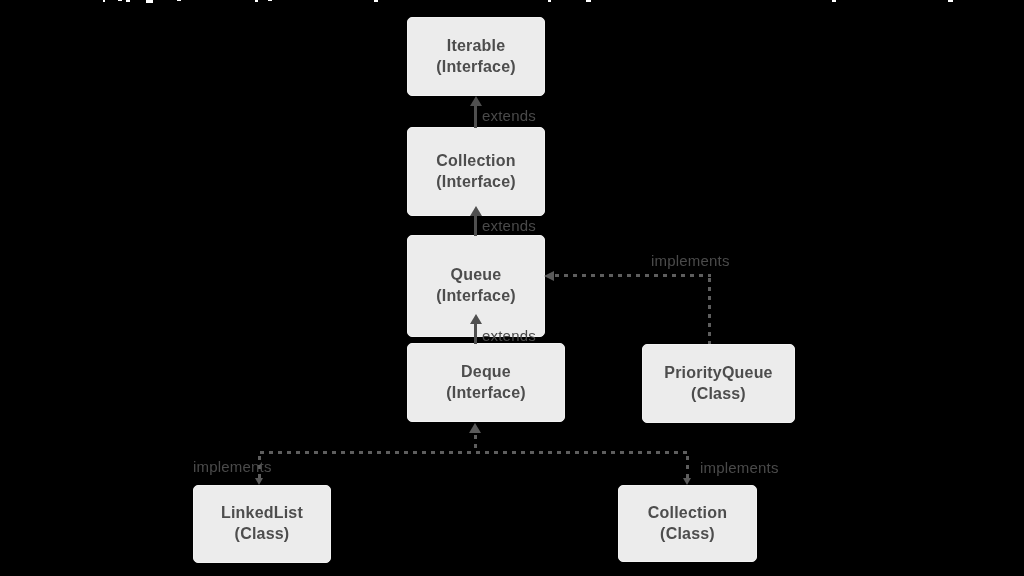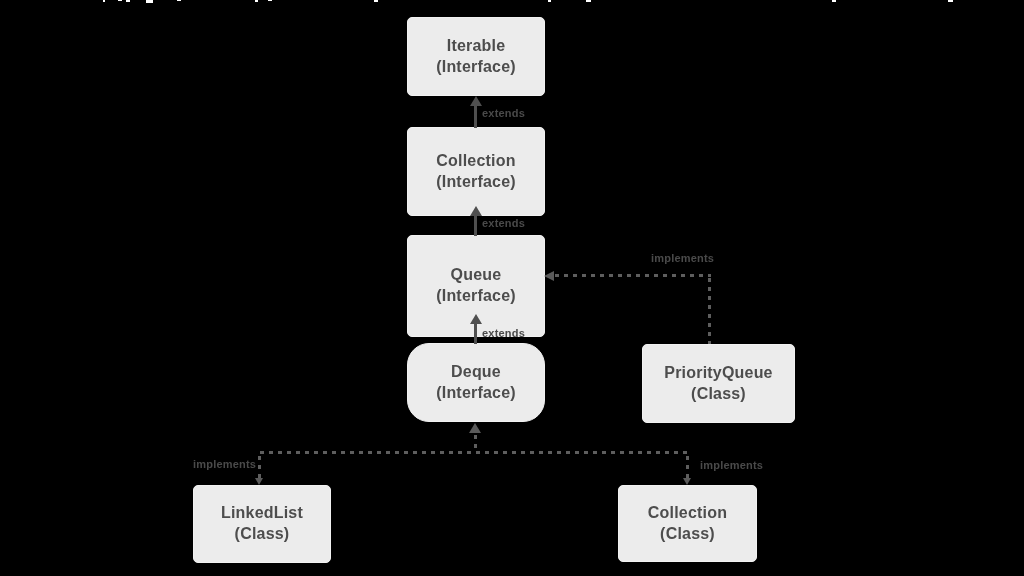--- a/index.html
+++ b/index.html
@@ -78,22 +78,22 @@
   }
   .dots-v {
     position: absolute;
     width: 3px;
     background-image: repeating-linear-gradient(180deg, #5e5e5e 0px, #5e5e5e 4px, transparent 4px, transparent 9px);
   }
   
   .edge-label {
     position: absolute;
     color: #4a4a4a;
-    font-size: 11px;
-    font-weight: 700;
+    font-size: 15px;
+    font-weight: 400;
     letter-spacing: 0.2px;
     white-space: nowrap;
   }
   
   .artifact {
     position: absolute;
     background: #ffffff;
   }
 </style>
 </head>
@@ -122,21 +122,21 @@
   <div class="node" style="left:407px;top:127px;width:138px;height:89px;">
     <div>Collection</div>
     <div>(Interface)</div>
   </div>
 
   <div class="node" style="left:407px;top:235px;width:138px;height:102px;">
     <div>Queue</div>
     <div>(Interface)</div>
   </div>
 
-  <div class="node" style="left:407px;top:343px;width:138px;height:79px;border-radius:22px;">
+  <div class="node" style="left:407px;top:343px;width:158px;height:79px;">
     <div>Deque</div>
     <div>(Interface)</div>
   </div>
 
   <div class="node" style="left:642px;top:344px;width:153px;height:79px;">
     <div>PriorityQueue</div>
     <div>(Class)</div>
   </div>
 
   <div class="node" style="left:193px;top:485px;width:138px;height:78px;">

